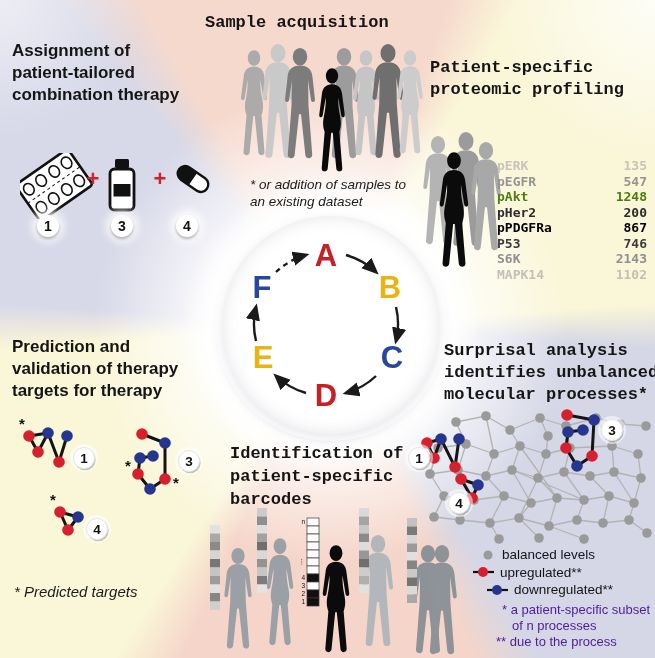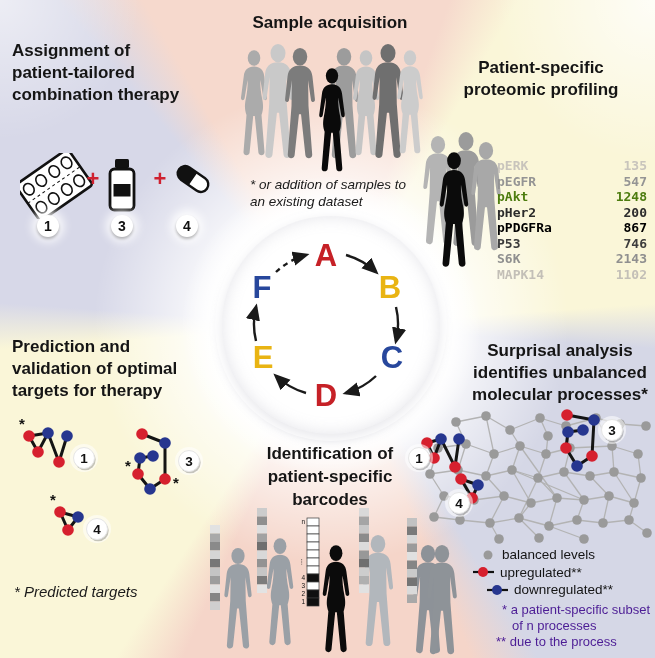--- a/index.html
+++ b/index.html
@@ -13,21 +13,21 @@
         radial-gradient(circle 200px at 0% 0%, rgba(255,255,255,.55), rgba(255,255,255,0) 70%),
         conic-gradient(from 0deg at 331px 326px,
           #f6d9cd 0deg 20deg,
           #faf6d8 30deg 86deg,
           #d5d7e6 94deg 148deg,
           #f5d5c9 157deg 204deg,
           #faf6d8 213deg 266deg,
           #d7d8e8 274deg 320deg,
           #f6d9cd 330deg 360deg);}
   .sec-title{position:absolute;font-weight:bold;font-size:17px;line-height:22px;color:#151515;}
-  .center{text-align:center;}
+  .center{font-family:Liberation Mono, monospace;}
   .footnote{position:absolute;font-size:13.5px;line-height:17px;color:#1a1a1a;font-style:italic;}
   .circle{position:absolute;left:222px;top:216px;width:218px;height:218px;border-radius:50%;
           background:#fff;
           box-shadow:0 0 0 7px rgba(255,255,255,.55), 0 4px 12px rgba(110,110,135,.35),
                      inset 0 0 16px rgba(150,150,170,.25);}
   .cycle-letter{font-weight:bold;font-size:31px;font-family:"Liberation Sans",sans-serif;}
   .arrow{fill:none;stroke:#1a1a1a;stroke-width:2.4px;}
   .dashed{stroke-dasharray:5 4.5;}
   .numchip{position:absolute;width:22px;height:22px;border-radius:50%;background:#fff;
            box-shadow:0 2px 3px rgba(0,0,0,.28), 0 0 10px 5px rgba(255,255,255,.85);
@@ -180,21 +180,21 @@
       <text class="cycle-letter" x="168" y="82" text-anchor="middle" fill="#e9b413">B</text>
       <text class="cycle-letter" x="170" y="152" text-anchor="middle" fill="#27479c">C</text>
       <text class="cycle-letter" x="104" y="190" text-anchor="middle" fill="#c62127">D</text>
       <text class="cycle-letter" x="41" y="152" text-anchor="middle" fill="#e9b413">E</text>
       <text class="cycle-letter" x="40" y="82" text-anchor="middle" fill="#27479c">F</text>
     </svg>
   </div>
 
   <div class="sec-title" style="left:12px;top:336px;width:230px">
     <div>Prediction and</div>
-    <div>validation of optimal</div>
+    <div>validation of therapy</div>
     <div>targets for therapy</div>
   </div>
   <svg id="targets-svg" style="position:absolute;left:12px;top:416px" width="215" height="135" viewBox="0 0 215 135">
       <line x1="17" y1="20" x2="36" y2="17" stroke="#141414" stroke-width="3" stroke-linecap="round"></line>
       <line x1="17" y1="20" x2="26" y2="36" stroke="#141414" stroke-width="3" stroke-linecap="round"></line>
       <line x1="36" y1="17" x2="26" y2="36" stroke="#141414" stroke-width="3" stroke-linecap="round"></line>
       <line x1="36" y1="17" x2="47" y2="46" stroke="#141414" stroke-width="3" stroke-linecap="round"></line>
       <line x1="55" y1="20" x2="47" y2="46" stroke="#141414" stroke-width="3" stroke-linecap="round"></line>
       <circle cx="17" cy="20" r="5.8" fill="#d6202e"></circle>
       <circle cx="36" cy="17" r="5.8" fill="#26368f"></circle>

